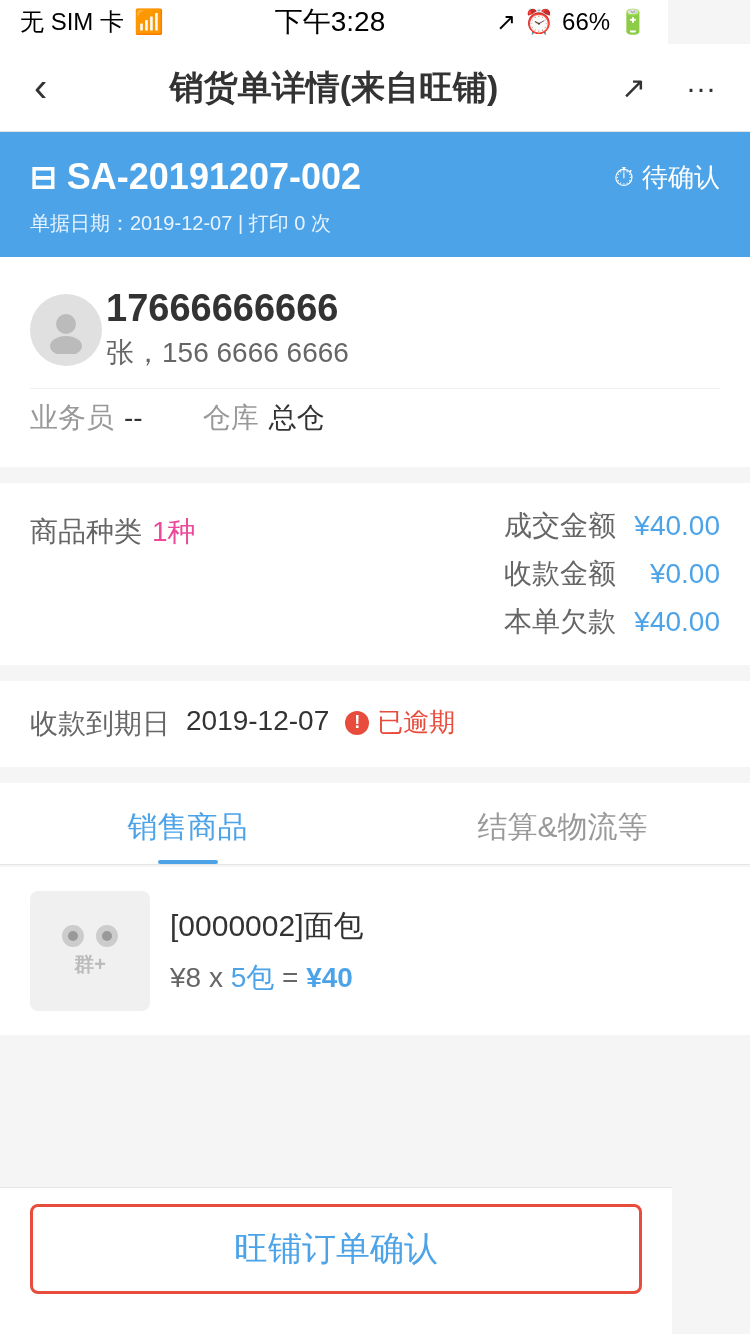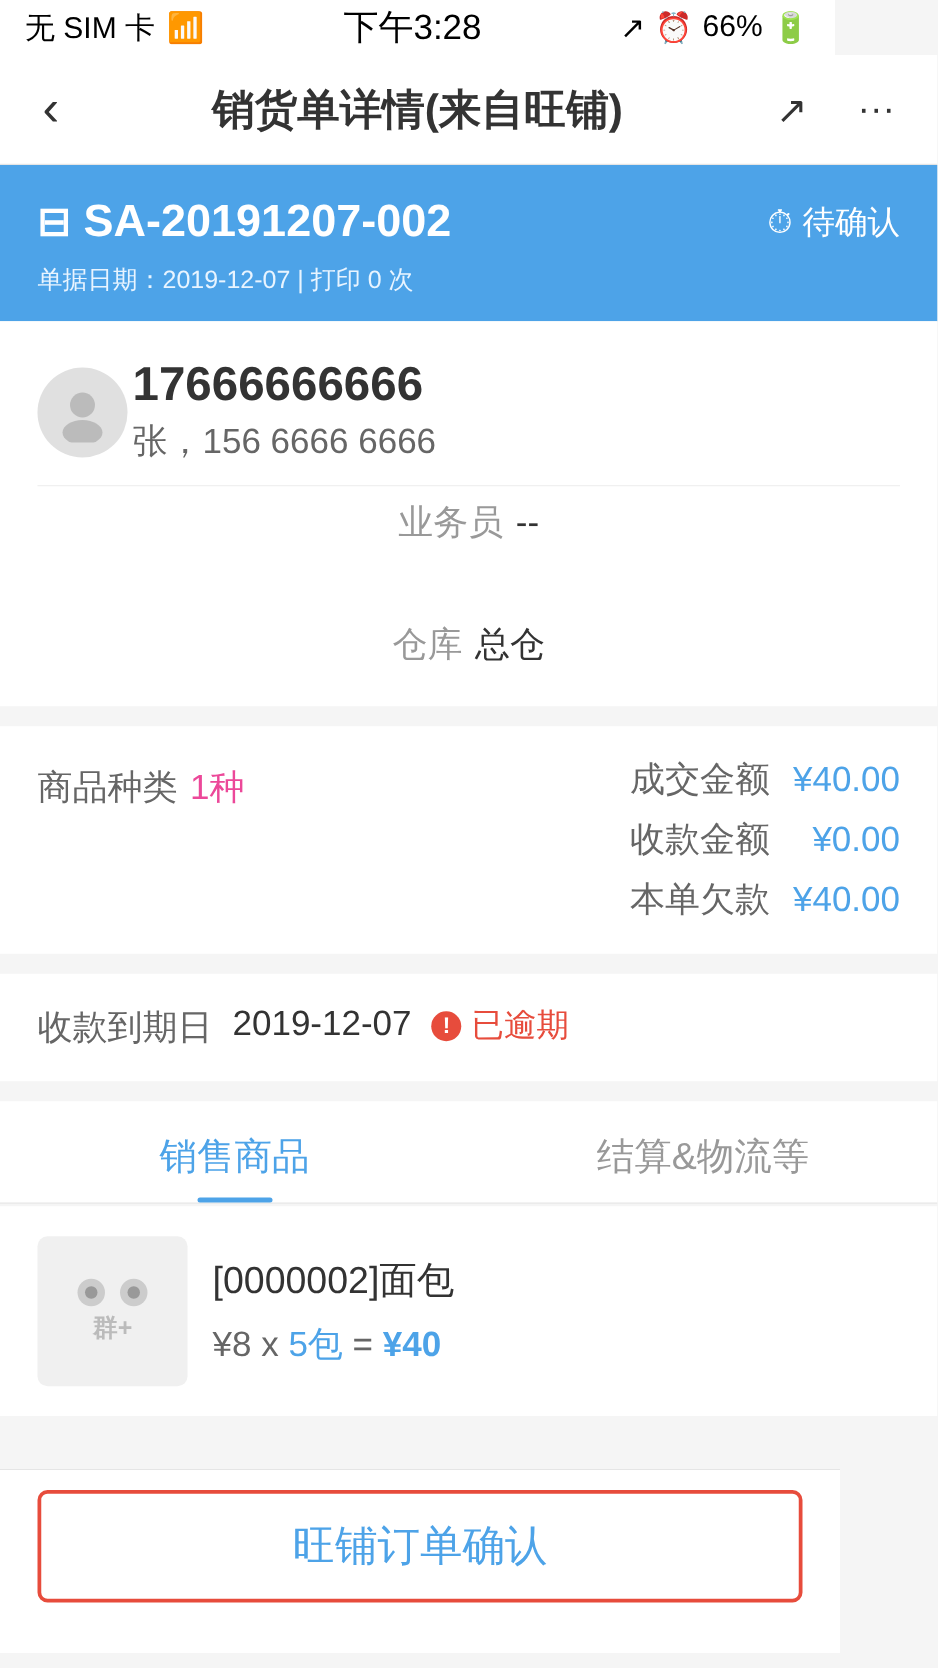--- a/index.html
+++ b/index.html
@@ -135,21 +135,20 @@
       margin-top: 4px;
     }
     .customer-detail-row {
       display: flex;
       align-items: center;
       gap: 60px;
       font-size: 28px;
       color: #666;
       padding-top: 10px;
       border-top: 1px solid #f0f0f0;
-      flex-direction: column;
     }
     .customer-detail-item {
       display: flex;
       align-items: center;
       gap: 10px;
     }
     .detail-label { color: #999; }
     .detail-value { color: #333; }
 
     
@@ -321,21 +320,21 @@
 
     
     .empty-area {
       background: #f5f5f5;
       height: 220px;
     }
 
     
     .bottom-bar {
       position: fixed;
-      bottom: 12px;
+      bottom: 0;
       width: 672px;
       background: #fff;
       padding: 16px 30px 40px 30px;
       border-top: 1px solid #e5e5e5;
     }
     .confirm-btn {
       width: 100%;
       height: 90px;
       border: 3px solid #e74c3c;
       background: #fff;

